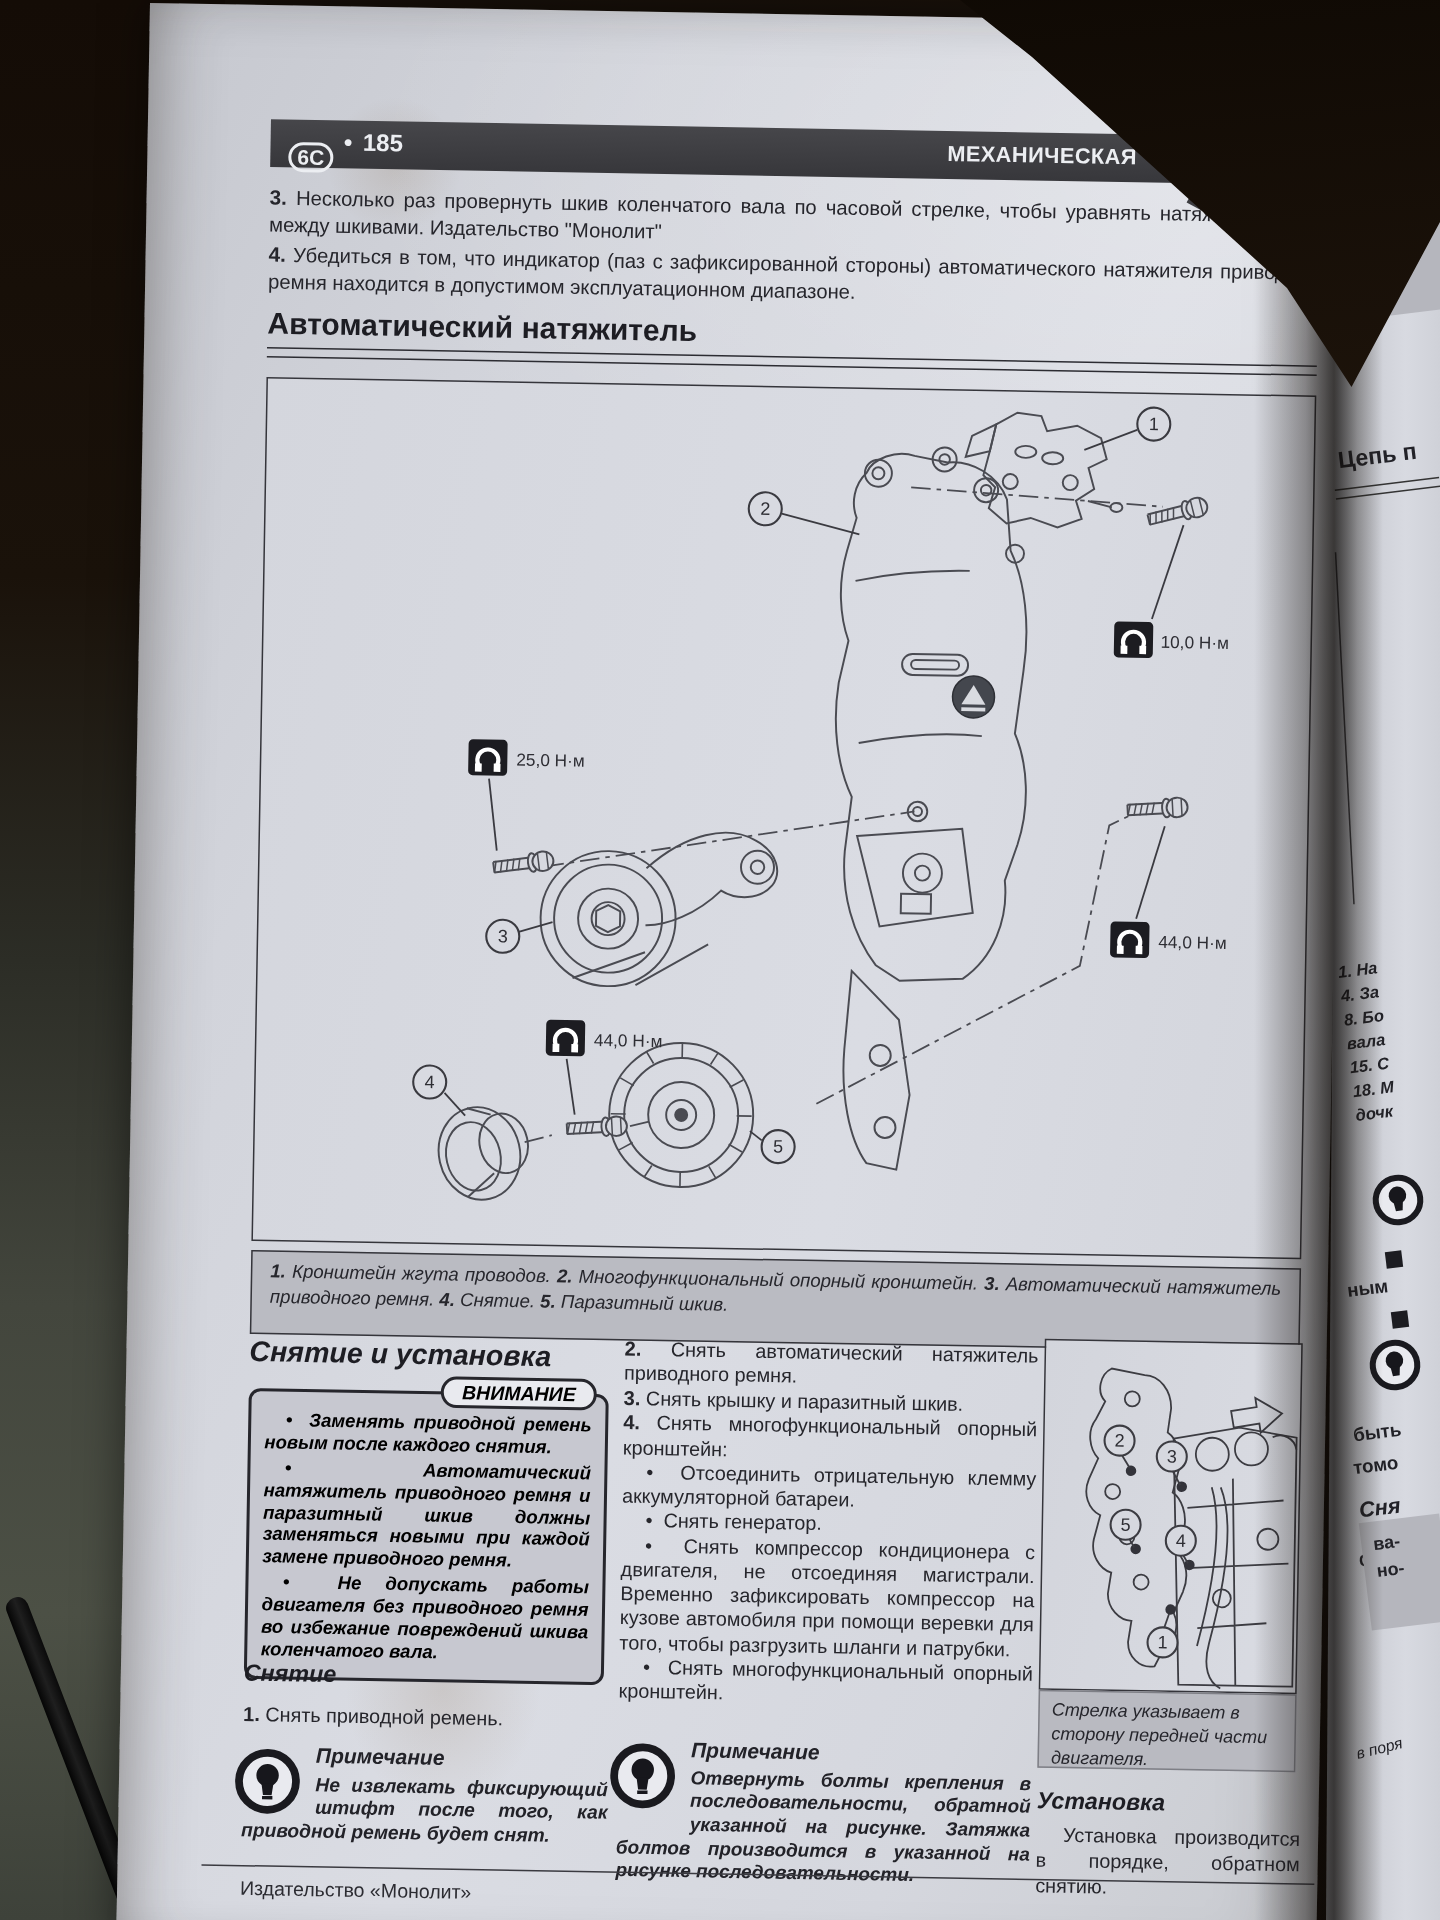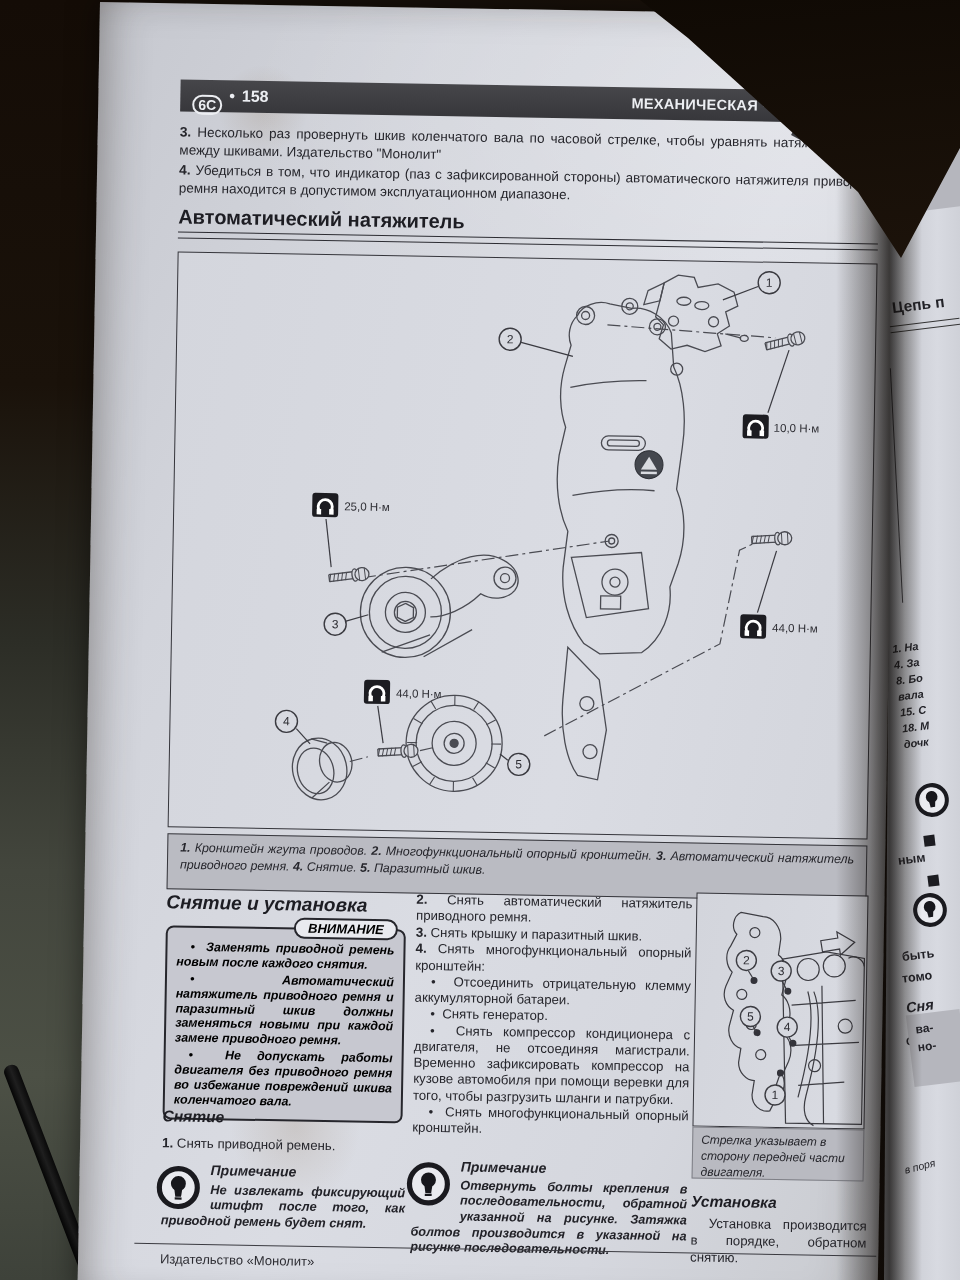--- a/index.html
+++ b/index.html
@@ -123,21 +123,21 @@
 <div class="abs blob"></div>
 
 <div class="abs page">
   <div class="abs stain" style="left:150px;top:1040px;width:130px;height:160px;"></div>
   <div class="abs stain" style="left:120px;top:60px;width:90px;height:90px;"></div>
 
   <div class="abs hdr-bar">
     <span class="hdr-left">
       <span class="hdr-code">6C</span>
       <span>•</span>
-      <span>158</span>
+      <span>185</span>
     </span>
     <span class="hdr-title">МЕХАНИЧЕСКАЯ ЧАСТЬ ДВИГА</span>
   </div>
   <div class="abs hdr-bend">ТЕЛЯ (М9</div>
 
   <div class="abs intro">
     <p><b>3.</b> <span>Несколько раз провернуть шкив коленчатого вала по часовой стрелке, чтобы уравнять натяжение ремня между шкивами. Издательство "Монолит"</span></p>
     <p><b>4.</b> <span>Убедиться в том, что индикатор (паз с зафиксированной стороны) автоматического натяжителя приводного ремня находится в допустимом эксплуатационном диапазоне.</span></p>
   </div>
 

